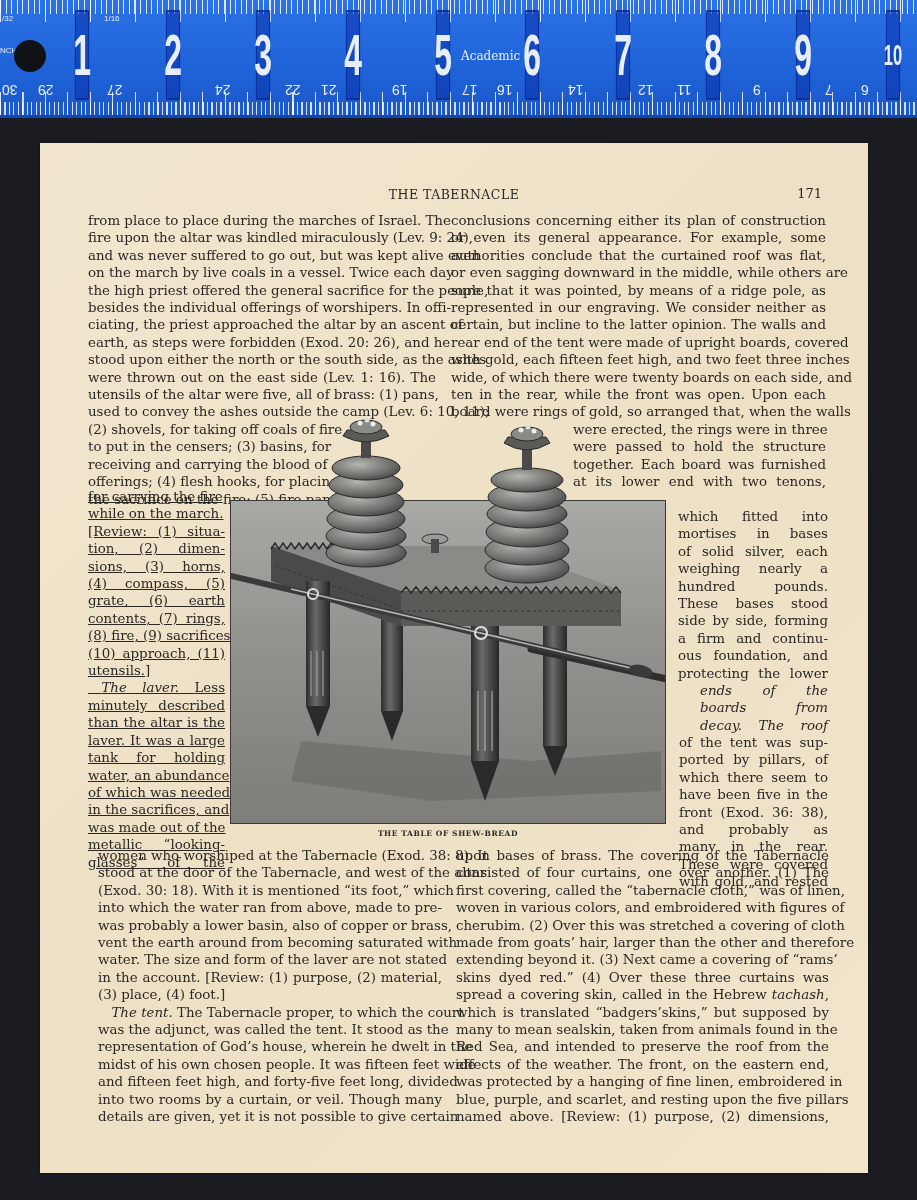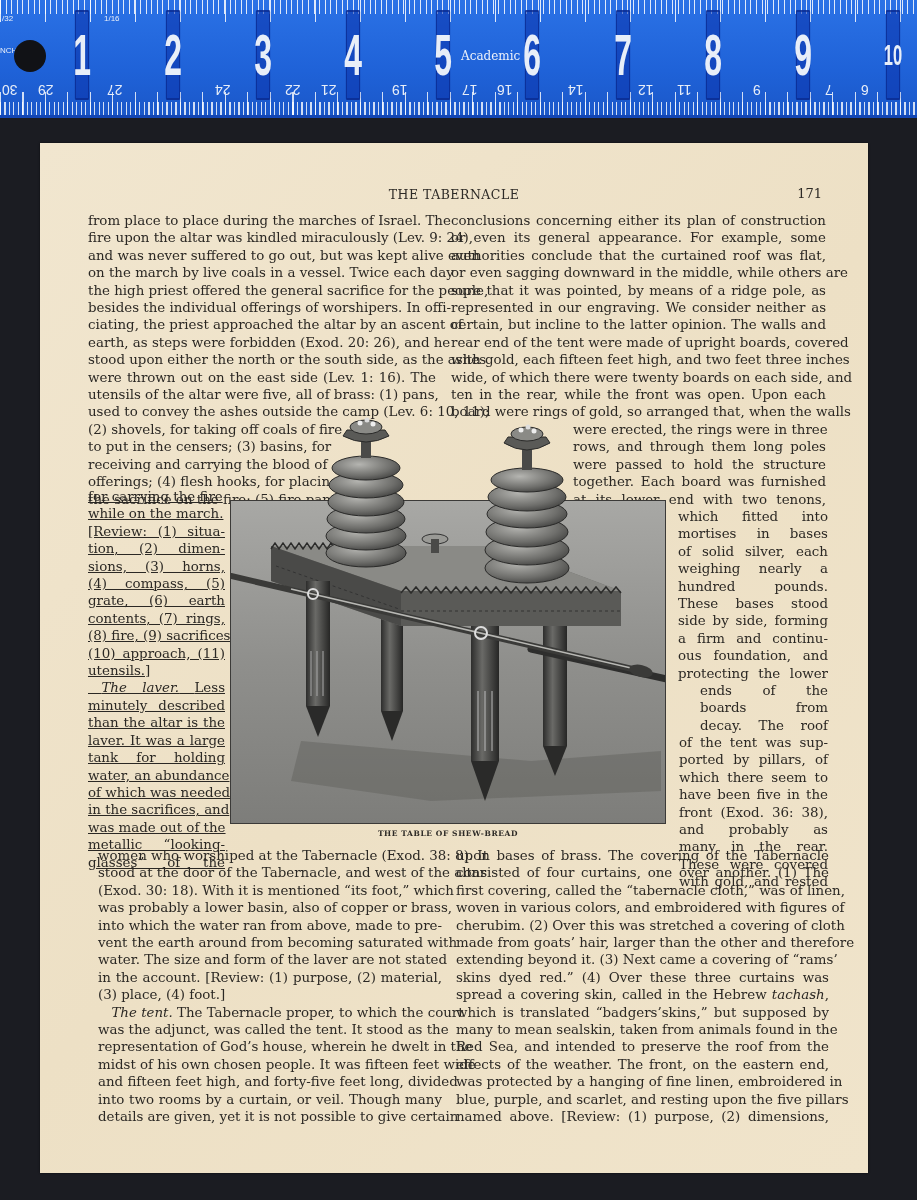--- a/index.html
+++ b/index.html
@@ -149,22 +149,22 @@
     <span class="ln">in the sacrifices, and</span>
     <span class="ln">was made out of the</span>
     <span class="ln">metallic  “looking-</span>
     <span class="ln">glasses”  of  the</span>
   </div>
 
   <div class="txt" style="left:58px; top:704px; width:344px;">
     <span class="ln">women who worshiped at the Tabernacle (Exod. 38: 8).  It</span>
     <span class="ln">stood at the door of the Tabernacle, and west of the altar</span>
     <span class="ln">(Exod. 30: 18).  With it is mentioned “its foot,” which</span>
+    <span class="ln">into which the water ran from above, made to pre-</span>
     <span class="ln">was probably a lower basin, also of copper or brass,</span>
-    <span class="ln">into which the water ran from above, made to pre-</span>
     <span class="ln">vent the earth around from becoming saturated with</span>
     <span class="ln">water.  The size and form of the laver are not stated</span>
     <span class="ln">in the account.  [Review:  (1) purpose,  (2) material,</span>
     <span class="ln nl">(3) place,  (4) foot.]</span>
     <span class="ln"> <span class="ital">The tent.</span>  <span>The Tabernacle proper, to which the court</span></span>
     <span class="ln">was the adjunct, was called the tent.  It stood as the</span>
     <span class="ln">representation of God’s house, wherein he dwelt in the</span>
     <span class="ln">midst of his own chosen people.  It was fifteen feet wide</span>
     <span class="ln">and fifteen feet high, and forty-five feet long, divided</span>
     <span class="ln">into two rooms by a curtain, or veil.  Though many</span>
@@ -181,39 +181,38 @@
     <span class="ln">certain, but incline to the latter opinion.  The walls and</span>
     <span class="ln">rear end of the tent were made of upright boards, covered</span>
     <span class="ln">with gold, each fifteen feet high, and two feet three inches</span>
     <span class="ln">wide, of which there were twenty boards on each side, and</span>
     <span class="ln">ten in the rear, while the front was open.  Upon each</span>
     <span class="ln">board were rings of gold, so arranged that, when the walls</span>
   </div>
 
   <div class="txt" style="left:533px; top:278px; width:253px;">
     <span class="ln">were erected, the rings were in three</span>
-    <span class="ln">rows, and through them long poles</span>
     <span class="ln">were passed to hold the structure</span>
     <span class="ln">together.  Each board was furnished</span>
     <span class="ln">at its lower end with two tenons,</span>
   </div>
 
   <div class="txt" style="left:638px; top:365px; width:150px;">
     <span class="ln">which  fitted  into</span>
     <span class="ln">mortises  in  bases</span>
     <span class="ln">of solid silver, each</span>
     <span class="ln">weighing  nearly  a</span>
     <span class="ln">hundred  pounds.</span>
     <span class="ln">These  bases  stood</span>
     <span class="ln">side by side, forming</span>
     <span class="ln">a firm and continu-</span>
     <span class="ln">ous foundation, and</span>
     <span class="ln">protecting the lower</span>
   </div>
-  <div class="txt" style="left:660px; top:539px; width:128px;">
+  <div class="txt" style="left:660px; top:539px; width:128px;font-style:italic;">
     <span class="ln">ends  of  the</span>
     <span class="ln">boards  from</span>
     <span class="ln">decay.  The roof</span>
   </div>
   <div class="txt" style="left:639px; top:591px; width:149px;">
     <span class="ln">of the tent was sup-</span>
     <span class="ln">ported by pillars, of</span>
     <span class="ln">which there seem to</span>
     <span class="ln">have been five in the</span>
     <span class="ln">front (Exod. 36: 38),</span>

